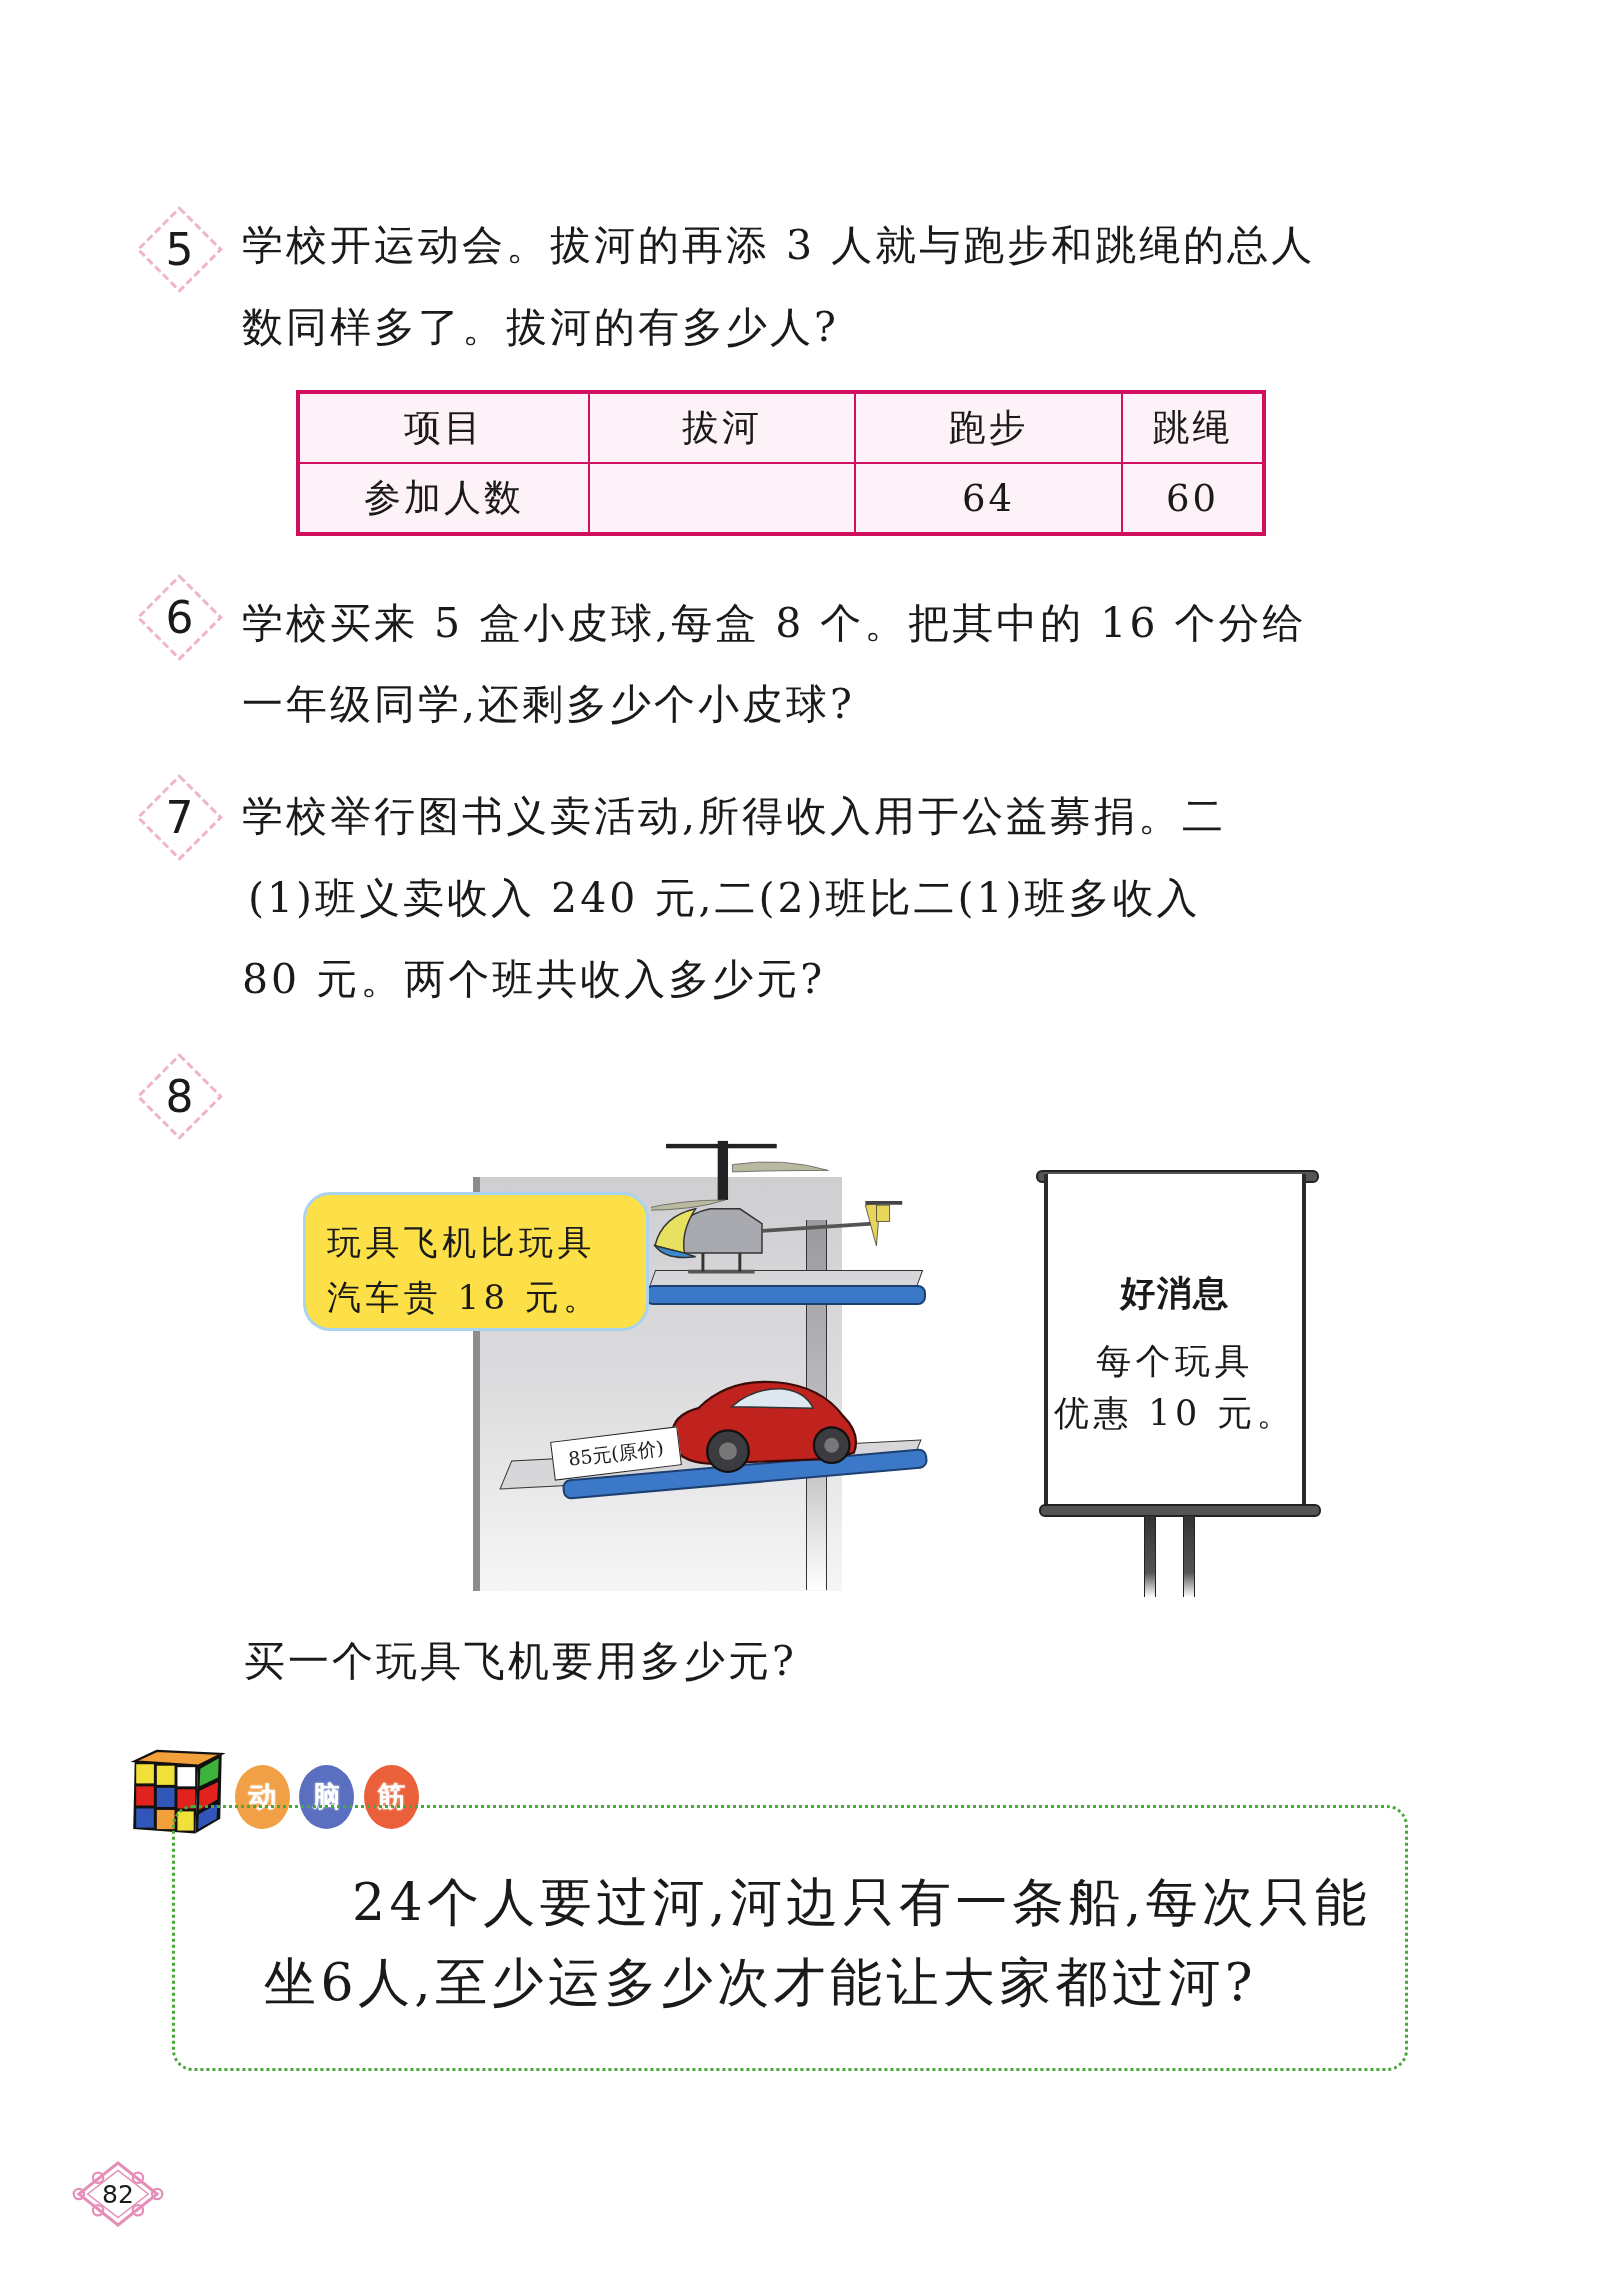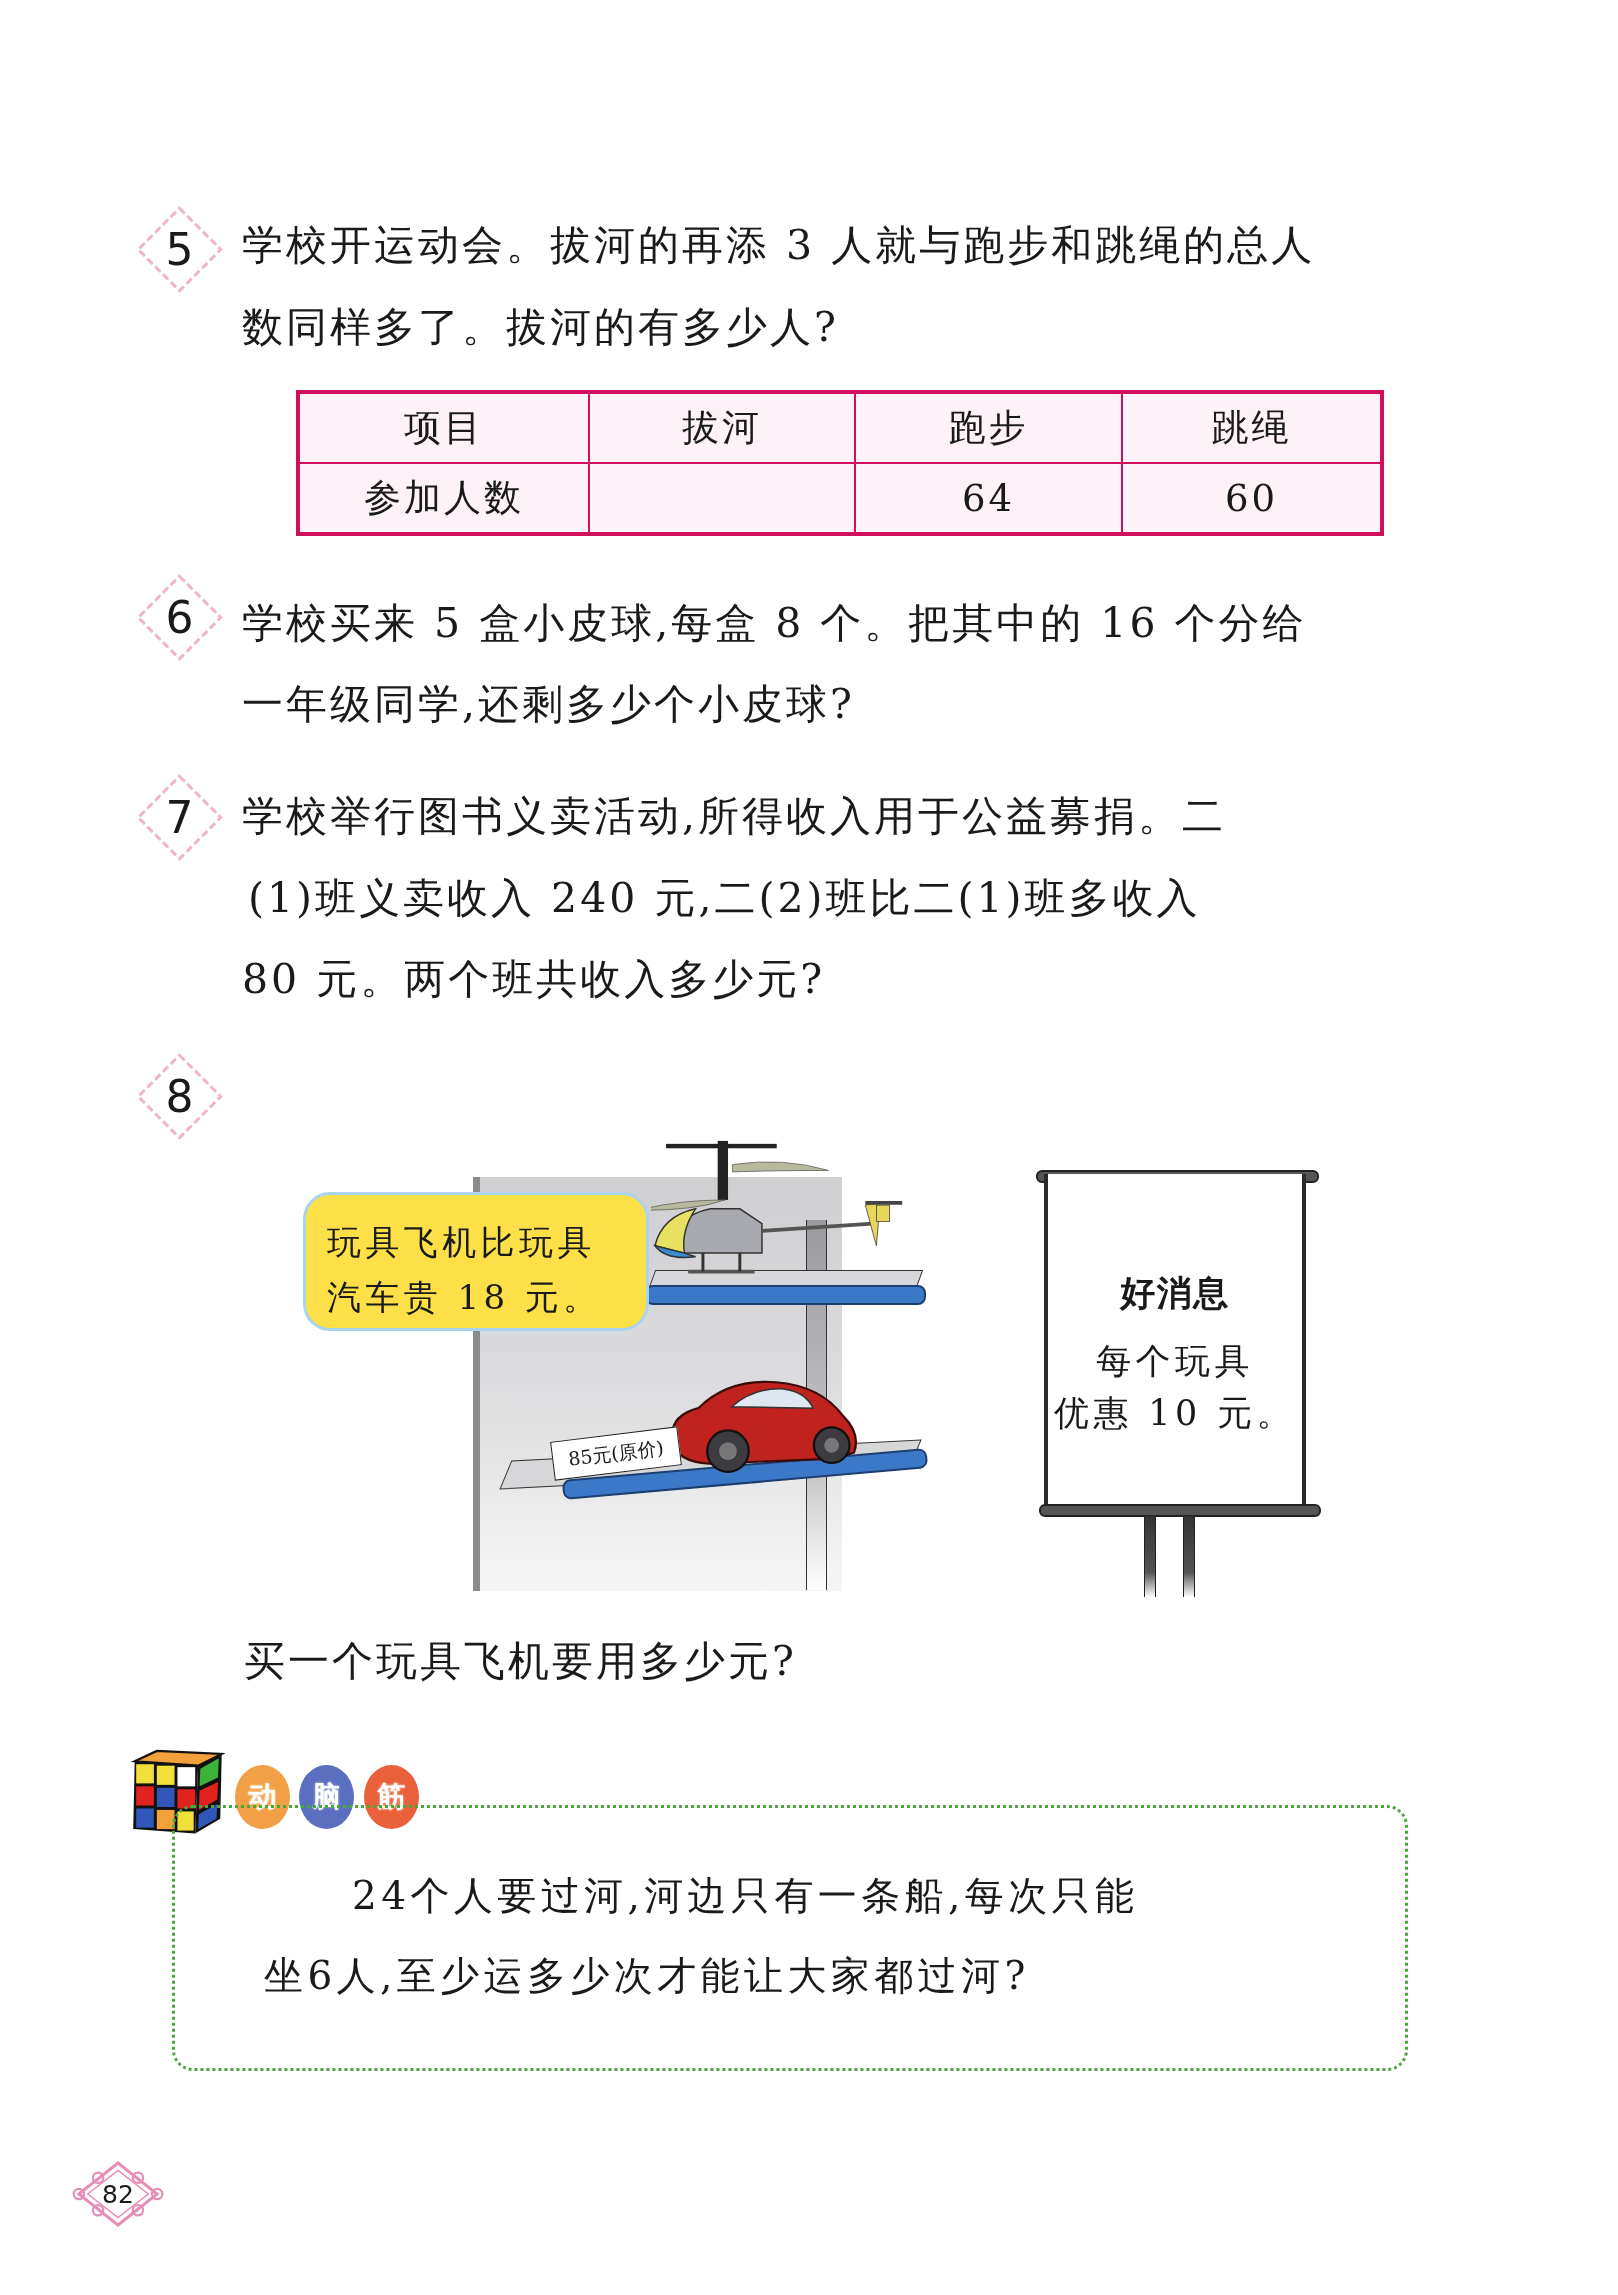--- a/index.html
+++ b/index.html
@@ -14,21 +14,21 @@
   .diamond svg { position: absolute; left: 0; top: 0; }
   .diamond .num {
     position: absolute; left: 0; top: 0; width: 87px; height: 87px;
     display: flex; align-items: center; justify-content: center;
     font-family: "DejaVu Sans", "Liberation Sans", sans-serif; font-size: 44px; color: #1a1a1a;
   }
   .qline {
     position: absolute; font-size: 41px; letter-spacing: 3px; white-space: nowrap; line-height: 1;
   }
   table.data {
-    position: absolute; left: 296px; top: 390px; width: 1088px; height: 145px;
+    position: absolute; left: 296px; top: 390px; width: 970px; height: 145px;
     border-collapse: collapse; background: #fdf2f7;
     border: 4.4px solid #d0105e;
   }
   table.data td {
     border: 2.2px solid #d0105e; text-align: center; font-size: 37px; letter-spacing: 3px;
     height: 68px; padding: 0;
   }
   
   .shelf-back { position: absolute; left: 473px; top: 1177px; width: 362px; height: 414px;
     background: linear-gradient(180deg, #cfcfd2 0%, #dcdcde 50%, #f6f6f7 100%);
@@ -50,21 +50,21 @@
   .sign .line { position: absolute; left: 0; width: 100%; text-align: center; font-size: 35px; letter-spacing: 4.4px; }
   .pricetag { position: absolute; left: 552px; top: 1434px; width: 126px; height: 37px; background: #fff;
     border: 1.5px solid #222; transform: rotate(-7deg); font-size: 19px; line-height: 37px; text-align: center; white-space: nowrap; }
   
   .teaser-box { position: absolute; left: 172px; top: 1805px; width: 1236px; height: 266px;
     border: 3.7px dotted #49a83a; border-radius: 21px; box-sizing: border-box; }
   .badge { position: absolute; width: 55px; height: 64px; border-radius: 50%;
     display: flex; align-items: center; justify-content: center; color: #fff;
     font-family: "DejaVu Sans", "Liberation Sans", sans-serif; font-weight: bold; font-size: 28px;
     text-shadow: 0 0 2.2px #fff; }
-  .teaser-line { position: absolute; font-size: 39px; letter-spacing: 4.4px; white-space: nowrap; line-height: 1; }
+  .teaser-line { position: absolute; font-size: 52px; letter-spacing: 4.4px; white-space: nowrap; line-height: 1; }
   .page-num { position: absolute; left: 70px; top: 2157px; width: 96px; height: 74px; }
   .page-num .n { position: absolute; left: 0; top: 0; width: 96px; height: 74px; display: flex; align-items: center; justify-content: center;
     font-family: "DejaVu Sans", "Liberation Sans", sans-serif; font-size: 25px; color: #1a1a1a; }
 </style>
 </head>
 <body>
 
 <div class="diamond" style="left:136px;top:206px;">
   <svg width="87" height="87" viewBox="0 0 118 118">
       <polygon points="59,3 115,59 59,115 3,59" fill="none" stroke="#f0b3c8" stroke-width="4" stroke-dasharray="10 5"></polygon>

